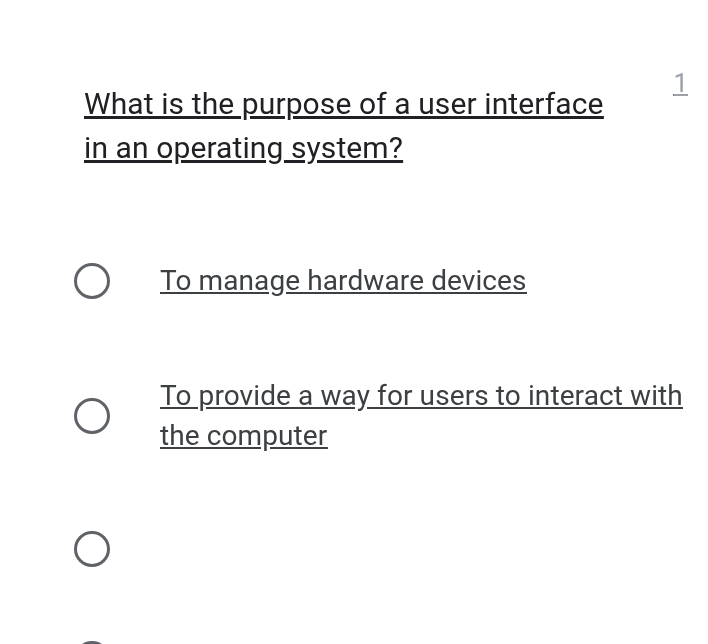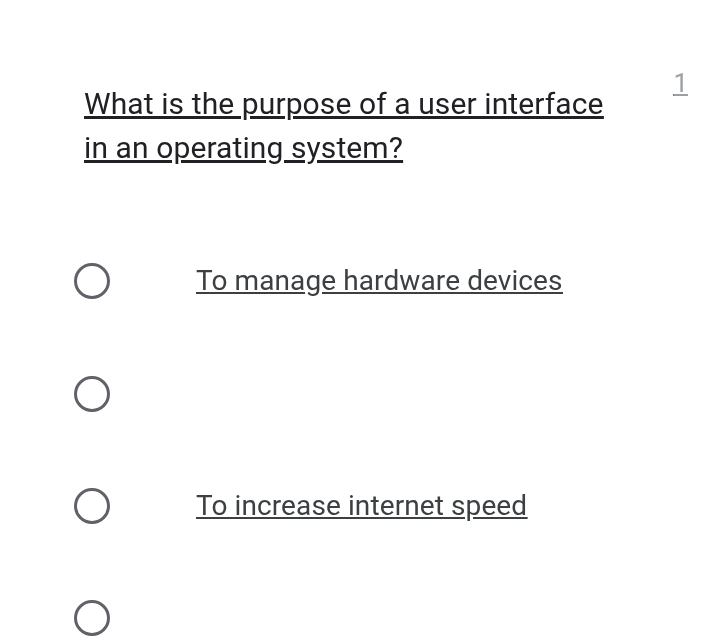--- a/index.html
+++ b/index.html
@@ -33,21 +33,20 @@
     .question-number {
       font-size: 26px;
       color: #9aa0a6;
       margin-top: 2px;
     }
     .option {
       display: flex;
       align-items: center;
       margin-bottom: 42px;
       cursor: pointer;
-      gap: 36px;
     }
     .radio-circle {
       width: 36px;
       height: 36px;
       border: 3.5px solid #5f6368;
       border-radius: 50%;
       flex-shrink: 0;
       margin-right: 34px;
       margin-left: 6px;
     }
@@ -66,22 +65,22 @@
   <div class="question-number">1</div>
 </div>
 
 <div class="option">
   <div class="radio-circle"></div>
   <div class="option-text">To manage hardware devices</div>
 </div>
 
 <div class="option">
   <div class="radio-circle"></div>
+  <div class="option-text">To provide a way for users to interact with the computer</div>
 </div>
 
 <div class="option">
   <div class="radio-circle"></div>
-  <div class="option-text">To increase internet speed</div>
 </div>
 
 <div class="option">
   <div class="radio-circle"></div>
 </div>
 
 </body></html>

